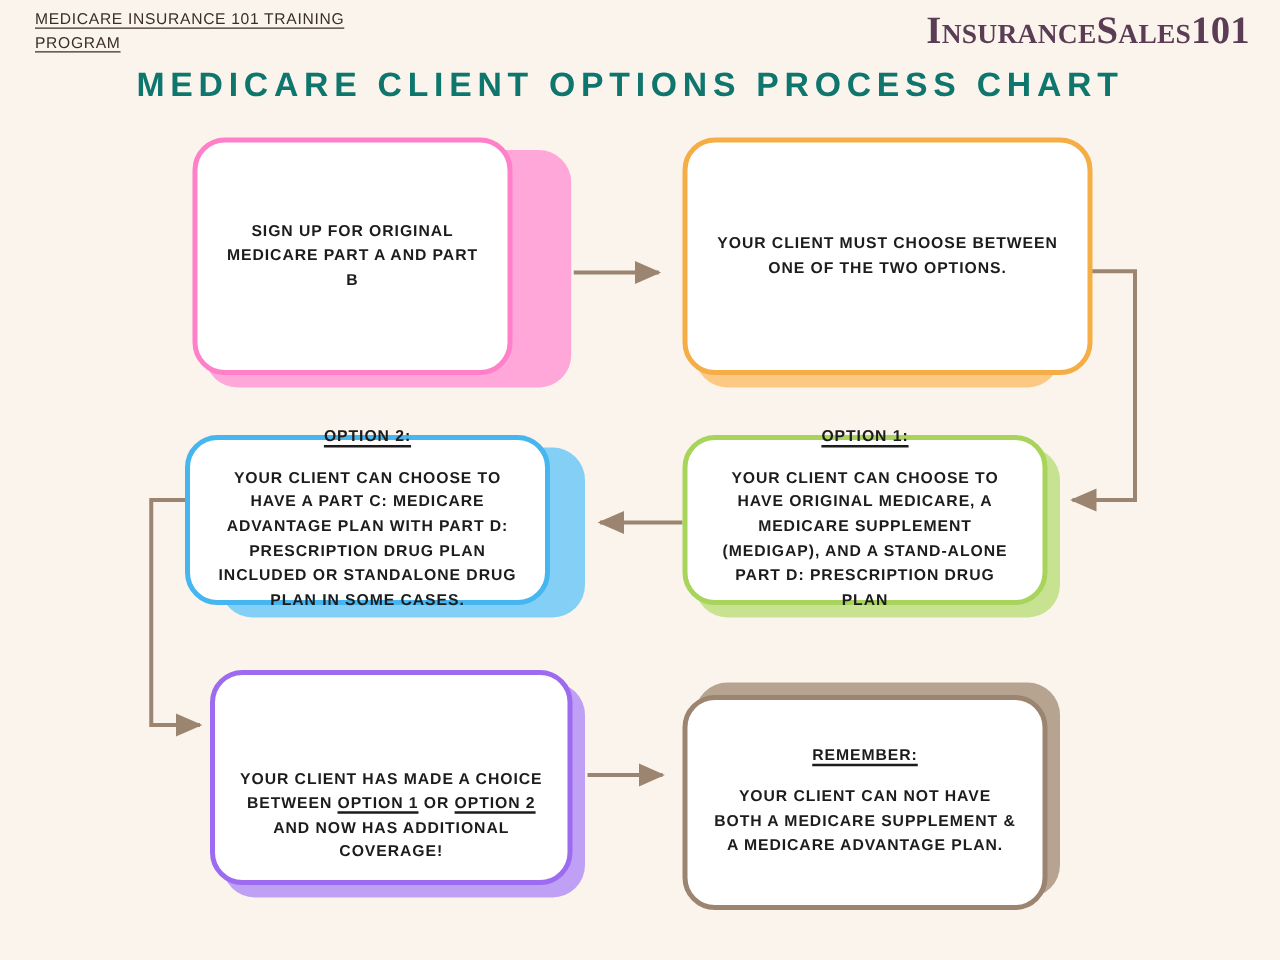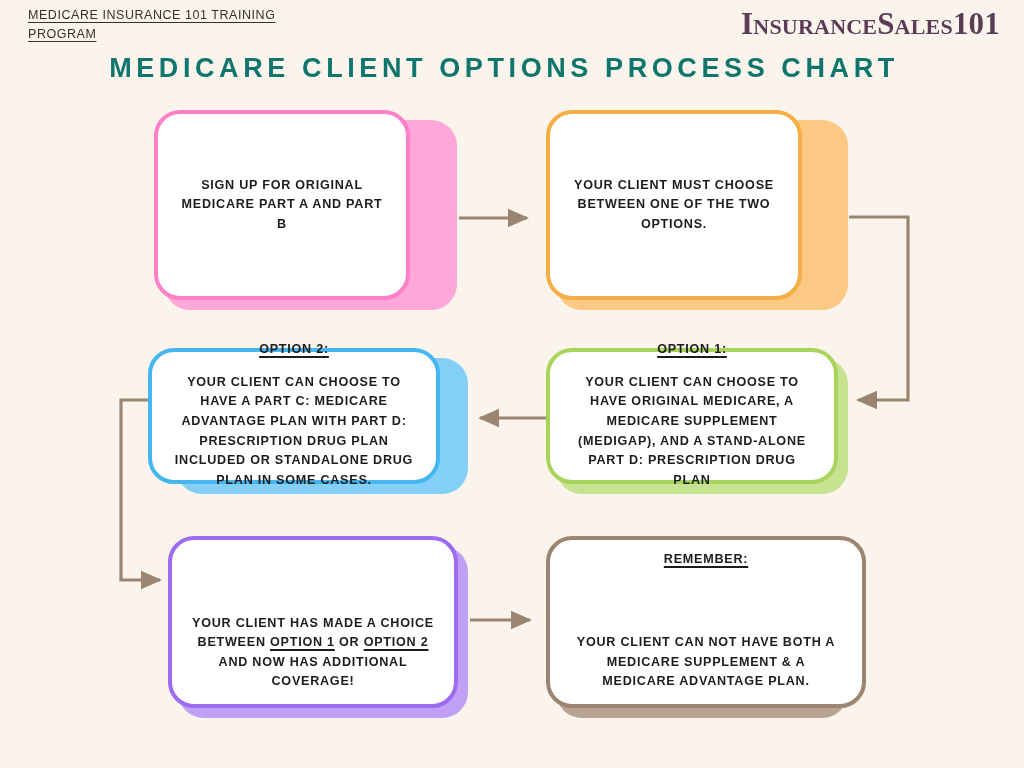--- a/index.html
+++ b/index.html
@@ -151,36 +151,36 @@
   <div class="node-shadow" style="left:556px; top:120px; width:292px; height:190px; background:#fbc983;"></div>
   <div class="node-shadow" style="left:556px; top:358px; width:292px; height:136px; background:#c7e391;"></div>
   <div class="node-shadow" style="left:176px; top:358px; width:292px; height:136px; background:#84cff5;"></div>
   <div class="node-shadow" style="left:178px; top:546px; width:290px; height:172px; background:#bfa0f5;"></div>
   <div class="node-shadow" style="left:556px; top:546px; width:292px; height:172px; background:#b6a390;"></div>
 
   <div class="node" style="left:154px; top:110px; width:256px; height:190px; border-color:#ff7fc9;">
     <div class="node-body">Sign up for Original Medicare Part A and Part B</div>
   </div>
 
-  <div class="node" style="left:546px; top:110px; width:256px; height:190px; border-color:#f5ad45;">
+  <div class="node" style="left:546px; top:110px; width:328px; height:190px; border-color:#f5ad45;">
     <div class="node-body">Your client must choose between one of the two options.</div>
   </div>
 
   <div class="node" style="left:546px; top:348px; width:292px; height:136px; border-color:#a8d45c;padding-left:20px;">
     <div class="node-heading">Option 1:</div>
     <div class="node-body">Your client can choose to have Original Medicare, a Medicare Supplement (Medigap), and a stand-alone Part D: Prescription Drug Plan</div>
   </div>
 
   <div class="node" style="left:148px; top:348px; width:292px; height:136px; border-color:#45b6f0;">
     <div class="node-heading">Option 2:</div>
     <div class="node-body">Your client can choose to have a Part C: Medicare Advantage Plan with Part D: Prescription Drug Plan included or standalone drug plan in some cases.</div>
   </div>
 
   <div class="node" style="left:168px; top:536px; width:290px; height:172px; border-color:#9d6bf0;justify-content:flex-end;">
     <div class="node-body"><span>Your client has made a choice between </span><u>Option 1</u><span> or </span><u>Option 2</u><span> and now has additional coverage!</span></div>
   </div>
 
-  <div class="node" style="left:546px; top:536px; width:320px; height:172px; border-color:#9c8570;justify-content:space-between;">
+  <div class="node" style="left:546px; top:556px; width:292px; height:172px; border-color:#9c8570;">
     <div class="node-heading">Remember:</div>
     <div class="node-body">Your client can not have both a Medicare Supplement &amp; a Medicare Advantage Plan.</div>
   </div>
 
 </div>
 
 </body></html>

